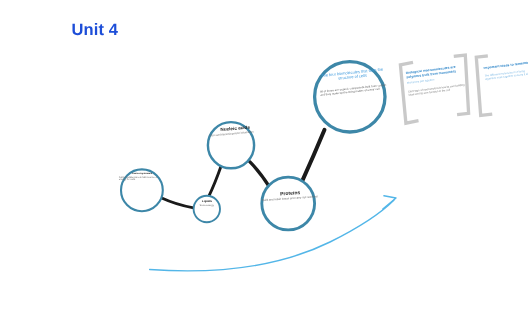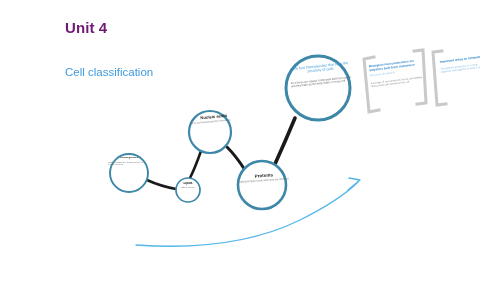--- a/index.html
+++ b/index.html
@@ -16,21 +16,21 @@
     font-family: "Liberation Sans", sans-serif;
   }
 
   
   #unit-title {
     position: absolute;
     left: 65px;
     top: 19px;
     font-size: 15px;
     font-weight: bold;
-    color: #701a75;
+    color: #1d4ed8;
     letter-spacing: 0.1px;
     white-space: nowrap;
   }
   #subtitle {
     position: absolute;
     left: 65px;
     top: 66px;
     font-size: 11.5px;
     font-weight: normal;
     color: #3f9adc;
@@ -135,21 +135,20 @@
   #note-2 .note-head { font-size: 3.2px; }
   #note-2 .note-sub  { font-size: 2.5px; }
 </style>
 </head>
 <body>
 
 <div id="canvas">
 
   <div id="unit-title">Unit 4</div>
 
-  <div id="subtitle">Cell classification</div>
 
   <svg id="scene" viewBox="0 0 480 300" xmlns="http://www.w3.org/2000/svg">
 
     <g>
       <path d="M 147 180 Q 160 186 176 189" stroke="#1a1a1a" stroke-width="2.6" fill="none" stroke-linecap="round"></path>
       <path d="M 190 178 Q 195 168 201 151" stroke="#1a1a1a" stroke-width="2.6" fill="none" stroke-linecap="round"></path>
       <path d="M 227 147 Q 236 156 245 170" stroke="#1a1a1a" stroke-width="3" fill="none" stroke-linecap="round"></path>
       <path d="M 275 164 Q 285 142 295 118" stroke="#1a1a1a" stroke-width="3.6" fill="none" stroke-linecap="round"></path>
     </g>
 

